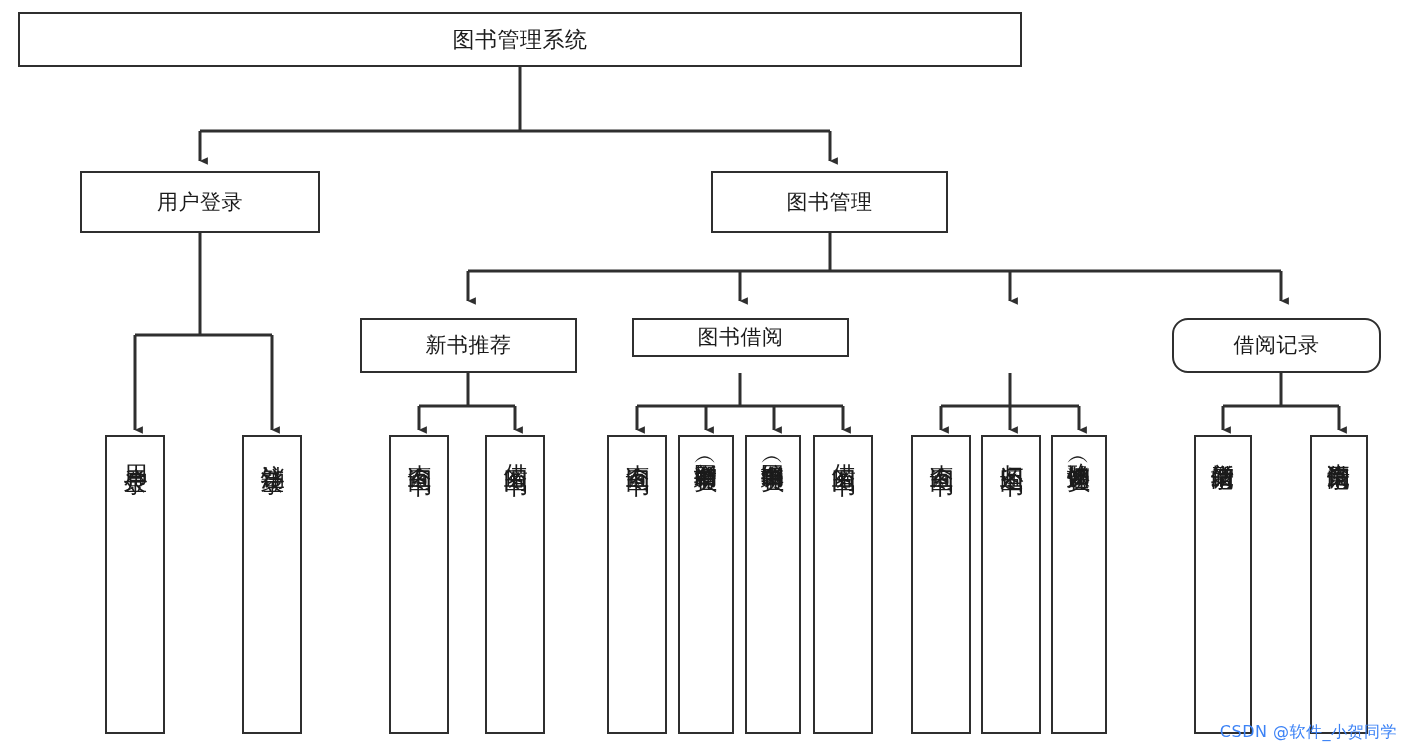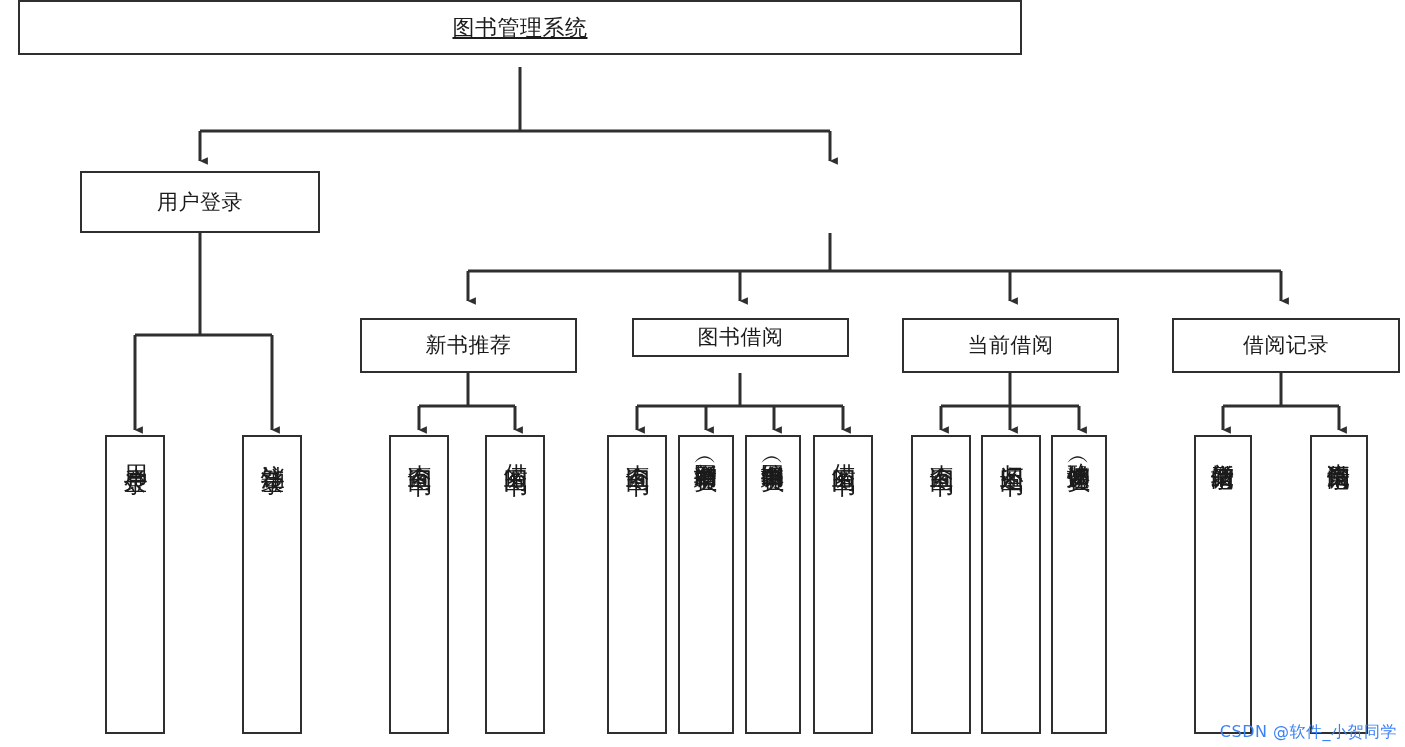--- a/index.html
+++ b/index.html
@@ -124,38 +124,38 @@
       <path d="M 1010 406 L 1010 430" marker-end="url(#arrow)"></path>
       <path d="M 1079 406 L 1079 430" marker-end="url(#arrow)"></path>
 
       <path d="M 1281 373 L 1281 406"></path>
       <path d="M 1223 406 L 1339 406"></path>
       <path d="M 1223 406 L 1223 430" marker-end="url(#arrow)"></path>
       <path d="M 1339 406 L 1339 430" marker-end="url(#arrow)"></path>
     </g>
   </svg>
 
-  <div class="node h root" style="left:18px; top:0; width:1004px; height:55px;text-decoration:underline;">
+  <div class="node h root" style="left:18px; top:12px; width:1004px; height:55px;">
     <span class="node-label">图书管理系统</span>
   </div>
 
   <div class="node h" style="left:80px; top:171px; width:240px; height:62px;">
     <span class="node-label">用户登录</span>
   </div>
+  <div class="node h" style="left:711px; top:171px; width:237px; height:62px;">
+    <span class="node-label">图书管理</span>
+  </div>
 
   <div class="node h" style="left:360px; top:318px; width:217px; height:55px;">
     <span class="node-label">新书推荐</span>
   </div>
   <div class="node h" style="left:632px; top:318px; width:217px; height:39px;">
     <span class="node-label">图书借阅</span>
   </div>
-  <div class="node h" style="left:902px; top:318px; width:217px; height:55px;">
-    <span class="node-label">当前借阅</span>
-  </div>
-  <div class="node h" style="left:1172px; top:318px; width:228px; height:55px;">
+  <div class="node h" style="left:1172px; top:318px; width:209px; height:55px;border-radius:16px;">
     <span class="node-label">借阅记录</span>
   </div>
 
   <div class="node v" style="left:105px; top:435px; width:60px; height:299px;">
     <span class="node-label">用户登录</span>
   </div>
   <div class="node v" style="left:242px; top:435px; width:60px; height:299px;">
     <span class="node-label">注销登录</span>
   </div>
 

